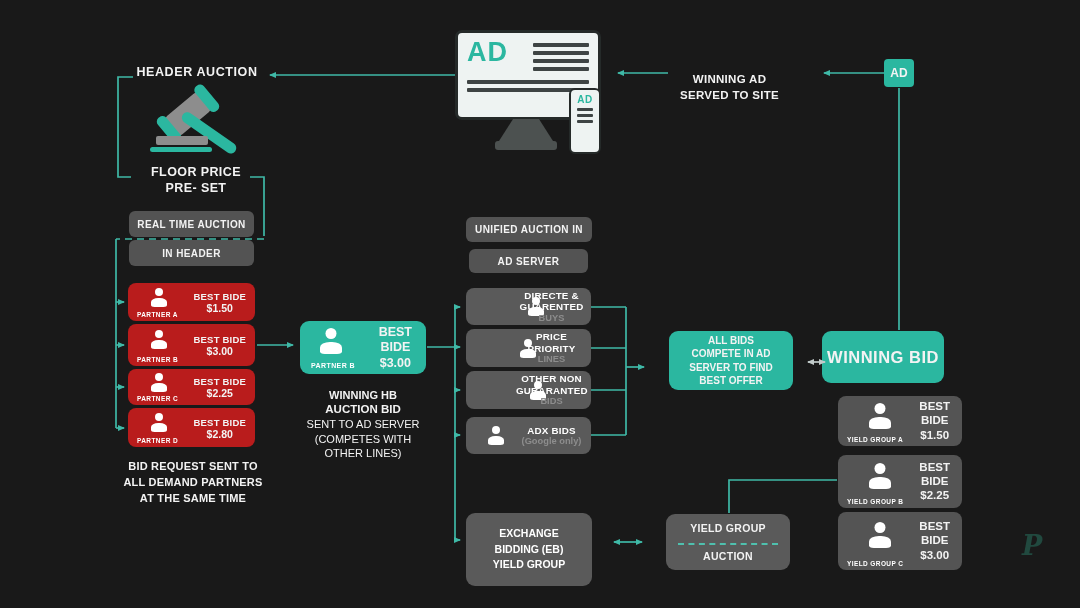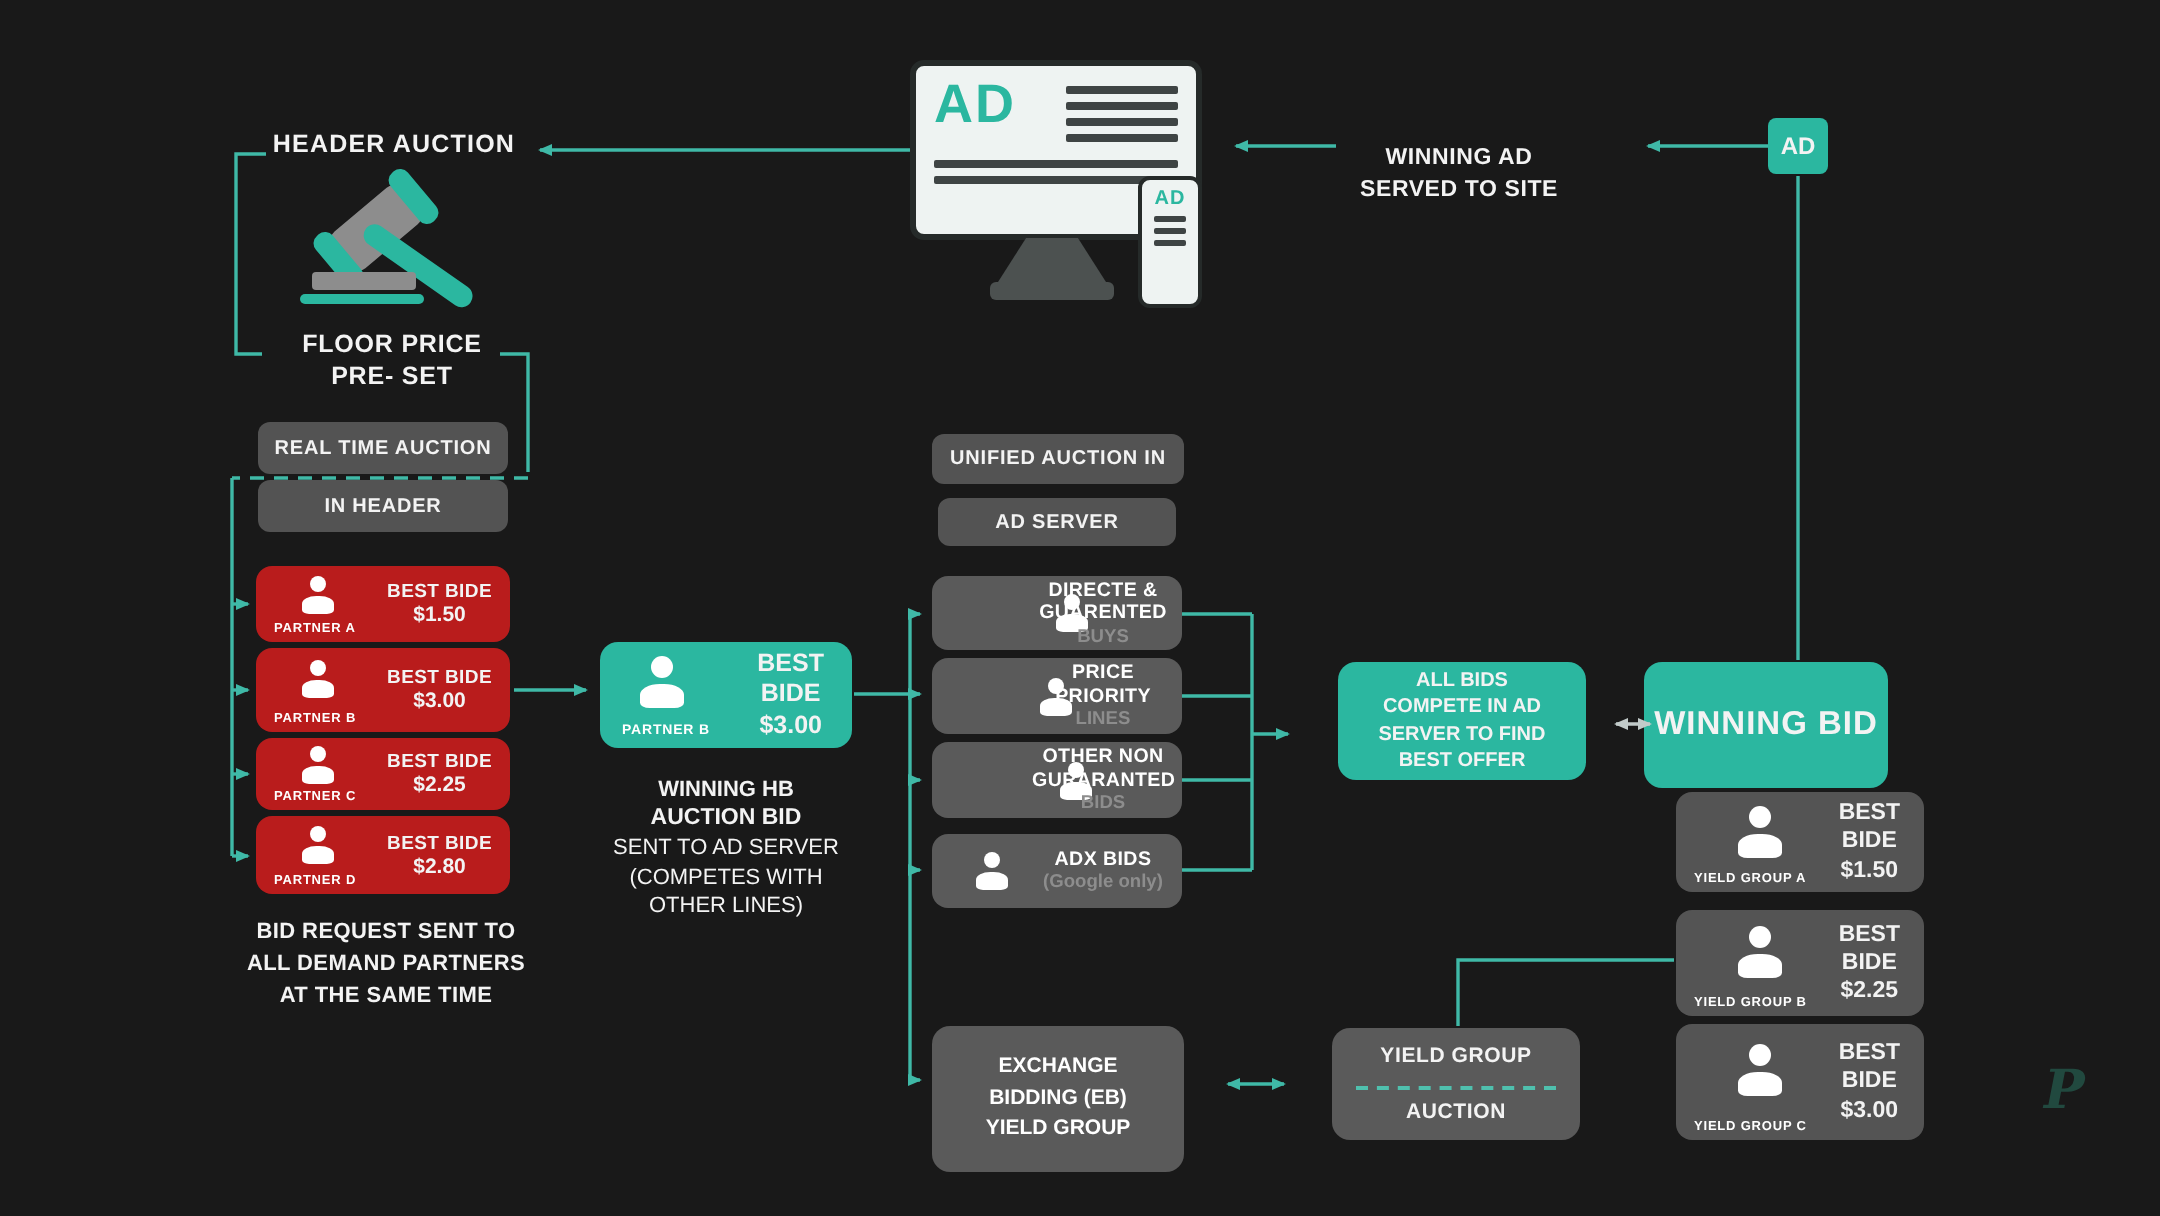--- a/index.html
+++ b/index.html
@@ -267,21 +267,21 @@
 
   <div class="abs teal" style="left:669px;top:331px;width:124px;height:59px;border-radius:9px;">
     <div class="ctr b" style="width:100%;height:100%;flex-direction:column;font-size:10px;line-height:1.35;">
       <div>ALL BIDS</div>
       <div>COMPETE IN AD</div>
       <div>SERVER TO FIND</div>
       <div>BEST OFFER</div>
     </div>
   </div>
 
-  <div class="abs teal ctr b" style="left:822px;top:331px;width:122px;height:63px;border-radius:9px;font-size:16.5px;letter-spacing:.5px;">WINNING BID</div>
+  <div class="abs teal ctr b" style="left:822px;top:331px;width:122px;height:52px;border-radius:9px;font-size:16.5px;letter-spacing:.5px;">WINNING BID</div>
 
   <div class="abs yrow" style="top:396px;height:50px;">
     <span class="person p24 abs" style="left:28px;top:7px;"></span>
     <span class="pname">YIELD GROUP A</span>
     <div class="ybid">
       <div>BEST</div>
       <div>BIDE</div>
       <div>$1.50</div>
     </div>
   </div>

